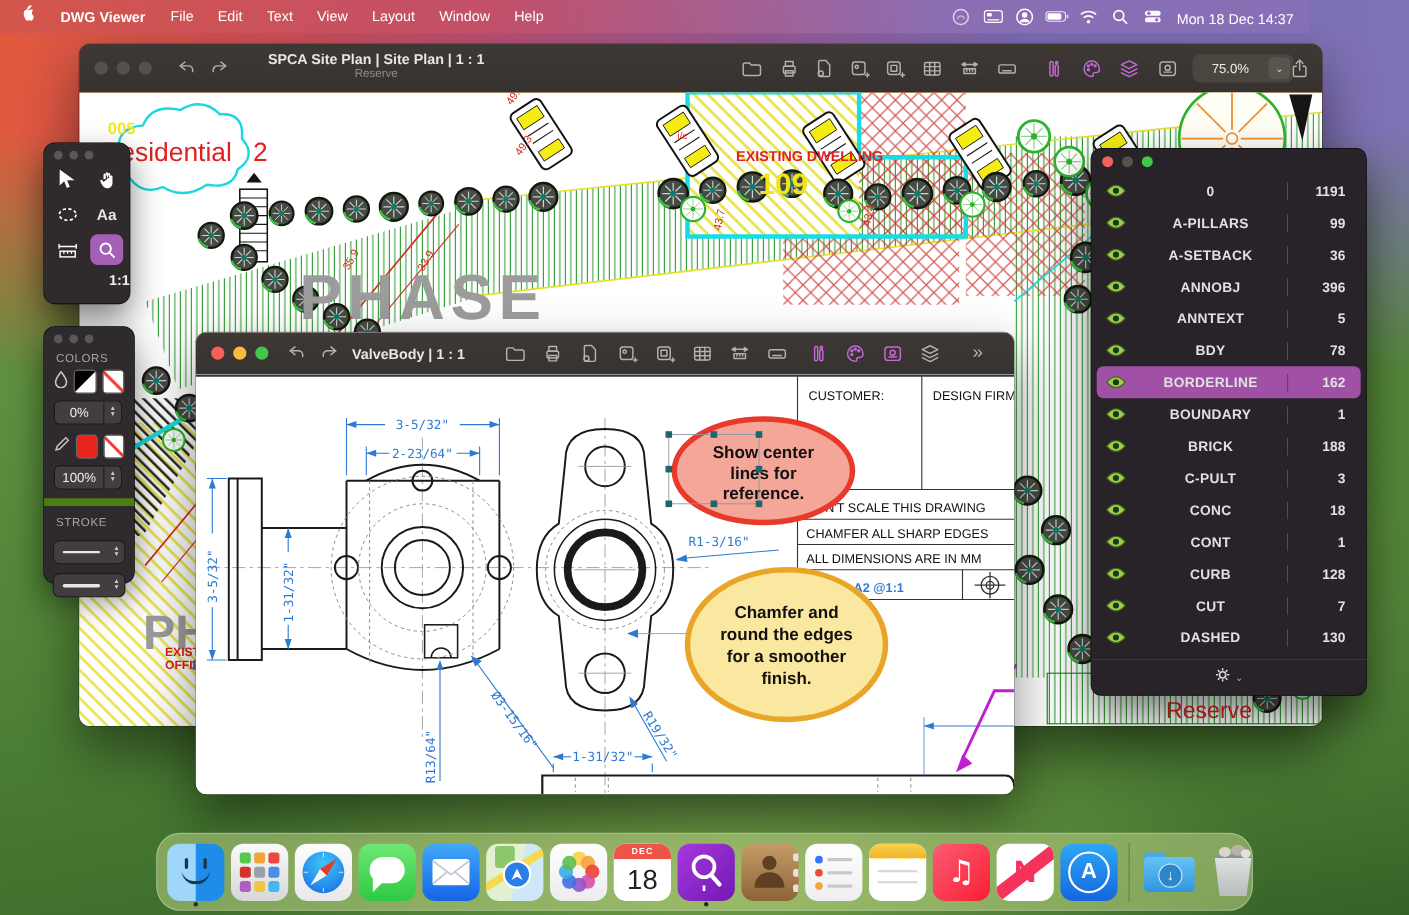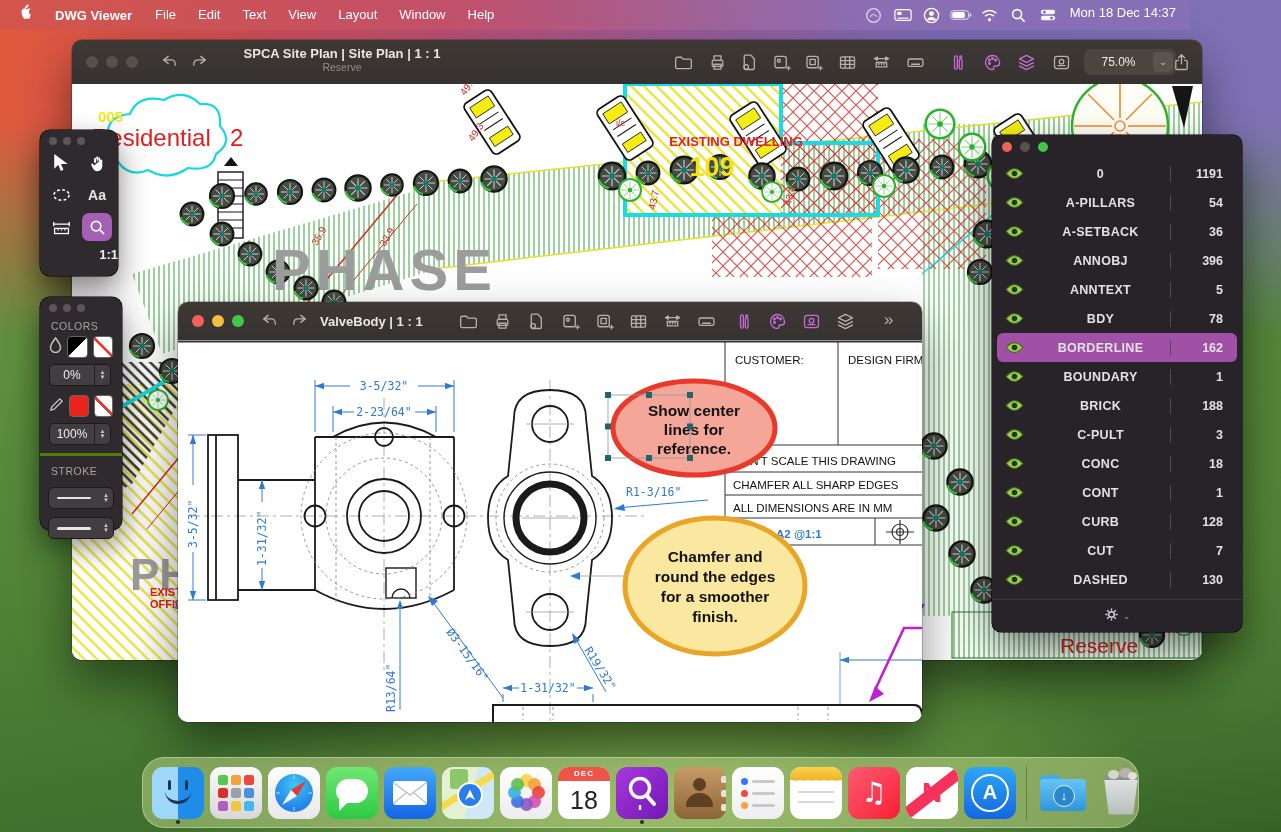--- a/index.html
+++ b/index.html
@@ -14,21 +14,21 @@
   .sky{left:0;top:0;width:1281px;height:340px;
     background:linear-gradient(100deg,#e25a3c 0%,#cf4f55 18%,#bb5072 33%,#995b97 52%,#7b6db6 70%,#7f72b4 100%);
     -webkit-mask-image:linear-gradient(180deg,#000 0%,#000 35%,transparent 100%);
     mask-image:linear-gradient(180deg,#000 0%,#000 35%,transparent 100%);}
   
   .menubar{left:0;top:0;width:1190px;height:30px;display:flex;align-items:center;
     background:linear-gradient(90deg,rgba(210,85,75,.92),rgba(195,80,105,.9) 38%,rgba(140,110,180,.9) 72%,rgba(135,112,182,.92));
     color:#fff;font-size:13px;z-index:60;}
   .mitem{padding:0 11px;line-height:30px;}
   .mname{font-weight:700;padding:0 12px;}
-  .mb-right{margin-left:auto;display:flex;align-items:flex-start;gap:7px;padding-right:14px;}
+  .mb-right{margin-left:auto;display:flex;align-items:flex-end;gap:7px;padding-right:14px;}
   .mb-ic{display:flex;align-items:center;justify-content:center;width:22px;height:20px;}
   .clock{font-size:13px;padding-left:4px;white-space:nowrap;}
   
   .win{border-radius:10px;box-shadow:0 22px 48px rgba(0,0,0,.45),0 0 0 .5px rgba(0,0,0,.45);overflow:hidden;}
   .tbar{background:linear-gradient(#3e3935,#363230);display:flex;align-items:center;color:#c6c0ba;position:relative;}
   .tl{width:12px;height:12px;border-radius:50%;display:inline-block;}
   .tbi{width:30px;height:30px;display:flex;align-items:center;justify-content:center;color:#b7b1ab;flex:0 0 auto;}
   .tbi svg{width:21px;height:21px;stroke:currentColor;fill:none;stroke-width:1.5;stroke-linecap:round;stroke-linejoin:round;}
   .purp{color:#c46bd6 !important;}
   .wtitle{font-weight:700;font-size:13px;color:#eae6e1;}
@@ -744,21 +744,21 @@
     <span class="sw red"></span>
     <span class="sw none"></span>
   </div>
   <div class="pct">
     <span class="pctf">100%</span>
     <span class="step">
         <span>▲</span>
         <span>▼</span>
       </span>
   </div>
-  <div class="clabel" style="margin-top:8px;border-top:3px solid #4d7c0f;padding-top:9px;">STROKE</div>
+  <div class="clabel" style="margin-top:8px;border-top:7px solid #4d7c0f;padding-top:9px;">STROKE</div>
   <div class="ldrop">
       <span class="ln"></span>
       <span class="st">
         <span>▲</span>
         <span>▼</span>
       </span>
     </div>
   <div class="ldrop" style="margin-top:8px;">
       <span class="ln" style="height:3px;"></span>
       <span class="st">
@@ -789,21 +789,21 @@
 
     <div class="lrow">
       <span class="leye">
           <svg width="19" height="13" viewBox="0 0 20 14">
             <path d="M1 7Q10-3.5 19 7Q10 17.5 1 7Z" fill="#9bcf4e" stroke="#44651e" stroke-width="1.2"></path>
             <circle cx="10" cy="7" r="3" fill="#1e3a0d"></circle>
           </svg>
         </span>
       <span class="lname">A-PILLARS</span>
       <span class="lsep"></span>
-      <span class="lcount">54</span>
+      <span class="lcount">99</span>
     </div>
 
     <div class="lrow">
       <span class="leye">
           <svg width="19" height="13" viewBox="0 0 20 14">
             <path d="M1 7Q10-3.5 19 7Q10 17.5 1 7Z" fill="#9bcf4e" stroke="#44651e" stroke-width="1.2"></path>
             <circle cx="10" cy="7" r="3" fill="#1e3a0d"></circle>
           </svg>
         </span>
       <span class="lname">A-SETBACK</span>

